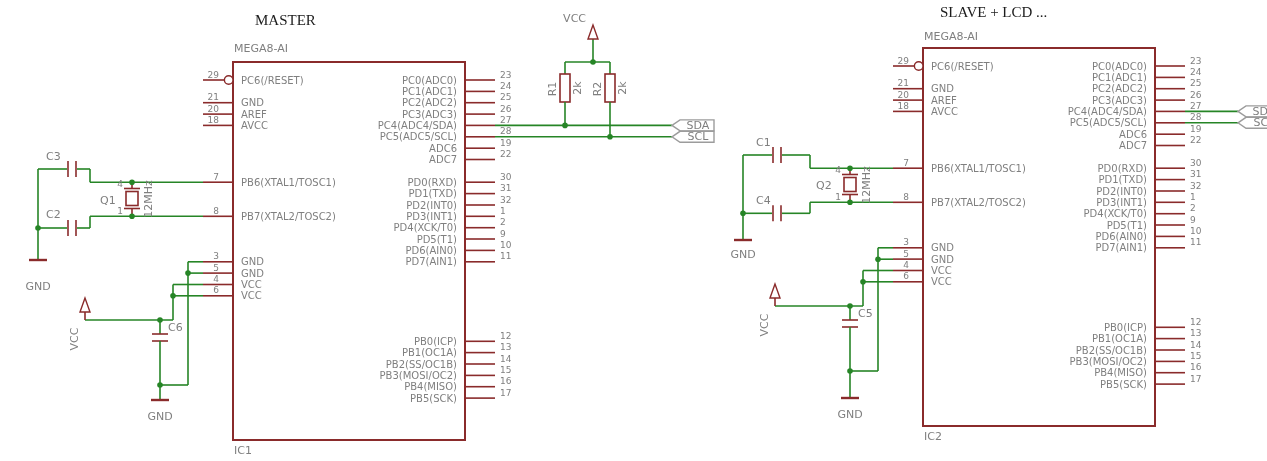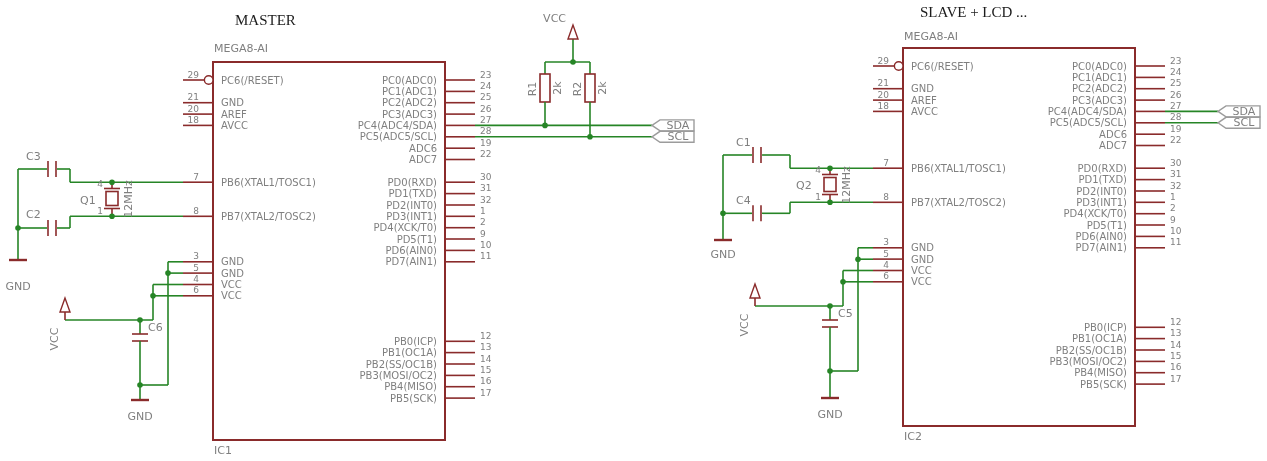--- a/index.html
+++ b/index.html
@@ -1,16 +1,16 @@
 <!DOCTYPE html>
 <html style="--c-wire: #268526; --c-sym: #8a2b2b; --c-text: #7f7f7f; --c-flag: #9c9c9c; --c-title: #1c1c1c;"><head>
 <meta charset="utf-8">
 <style>
   html,body{margin:0;padding:0;background:#ffffff;width:1267px;height:461px;overflow:hidden;}
-  #stage{position:relative;width:1138px;height:461px;background:#fff;}
+  #stage{position:relative;width:1138px;height:461px;background:#fff;margin-left:20px;}
   svg{position:absolute;left:0;top:0;}
   svg text{font-family:"DejaVu Sans",sans-serif;}
   .sym{stroke:var(--c-sym);stroke-width:1.6;fill:none;}
   .icbox{stroke:var(--c-sym);stroke-width:2;fill:#ffffff;}
   .bar{stroke:var(--c-sym);stroke-width:2.4;fill:none;}
   .wire{stroke:var(--c-wire);stroke-width:1.6;fill:none;}
   .dot{fill:var(--c-wire);stroke:none;}
   .bubble{stroke:var(--c-sym);stroke-width:1.4;fill:#ffffff;}
   .arrow{stroke:var(--c-sym);stroke-width:1.4;fill:#ffffff;}
   .flag{stroke:var(--c-flag);stroke-width:1.4;fill:#ffffff;}

